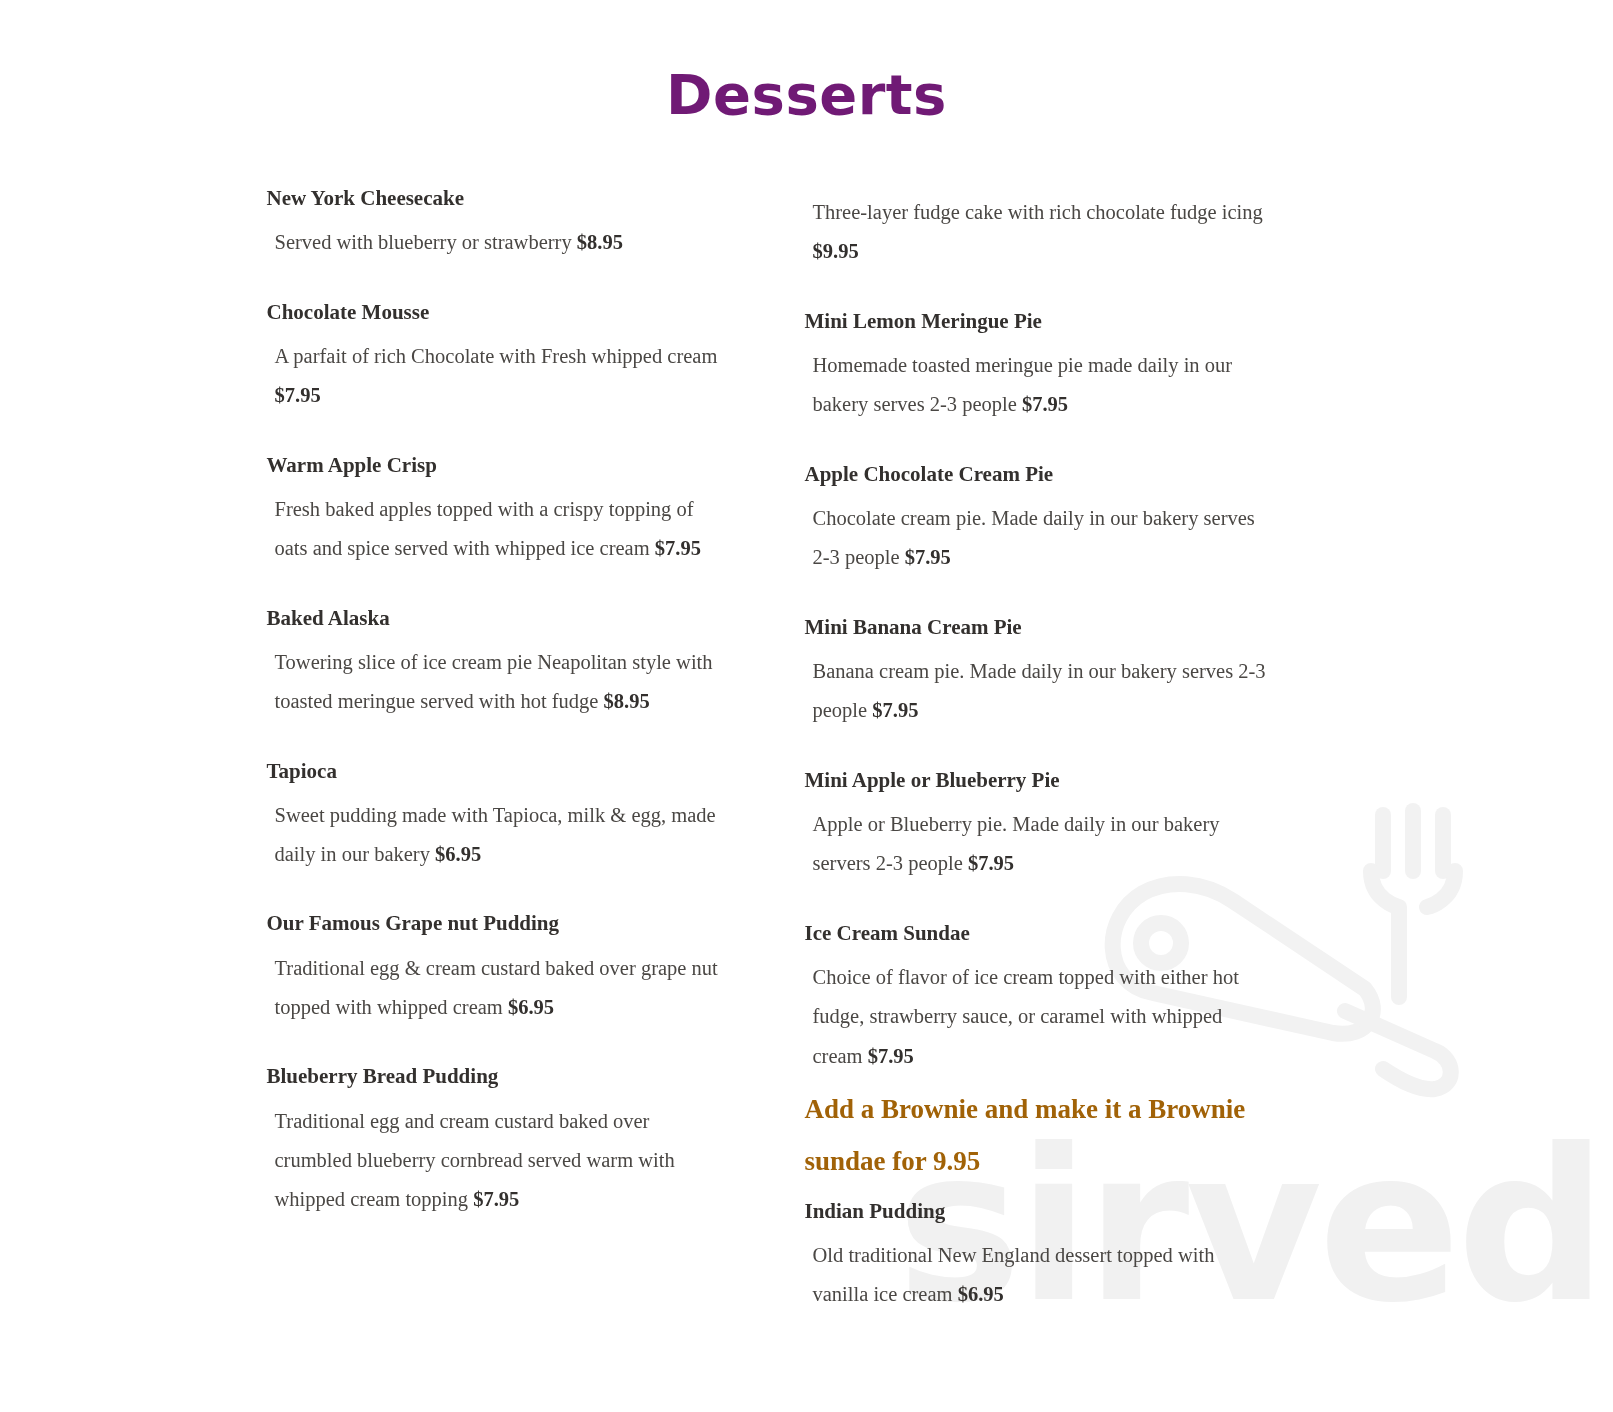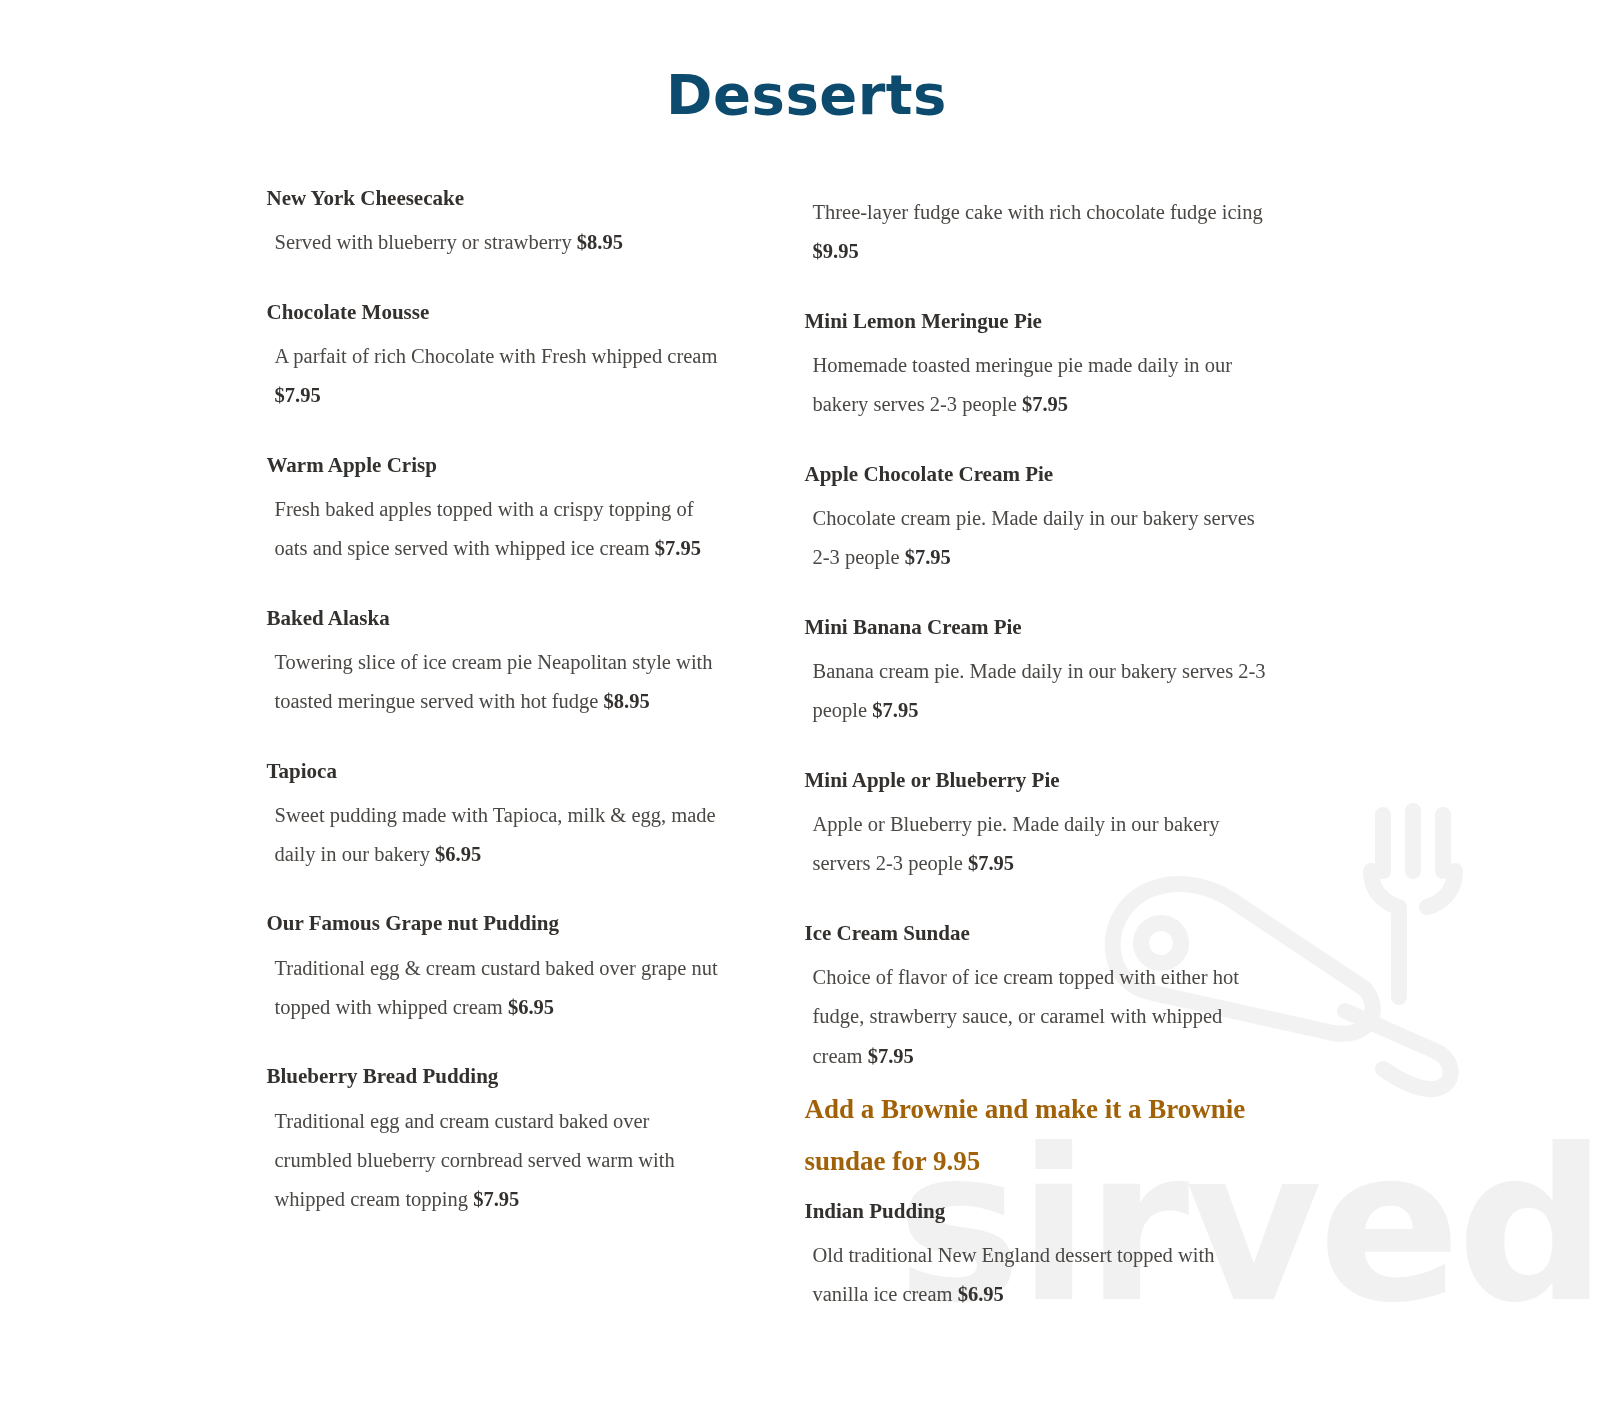--- a/index.html
+++ b/index.html
@@ -45,21 +45,21 @@
     height: 330px;
     color: #f2f2f2;
   }
 
   
   .page-title {
     text-align: center;
     font-family: "DejaVu Sans", sans-serif;
     font-weight: 700;
     font-size: 56px;
-    color: #0c4a6e;
+    color: #701a75;
     margin: 0;
     padding-top: 62px;
     letter-spacing: 0.5px;
     position: relative;
     z-index: 2;
   }
 
   
   .menu-wrap {
     position: relative;

